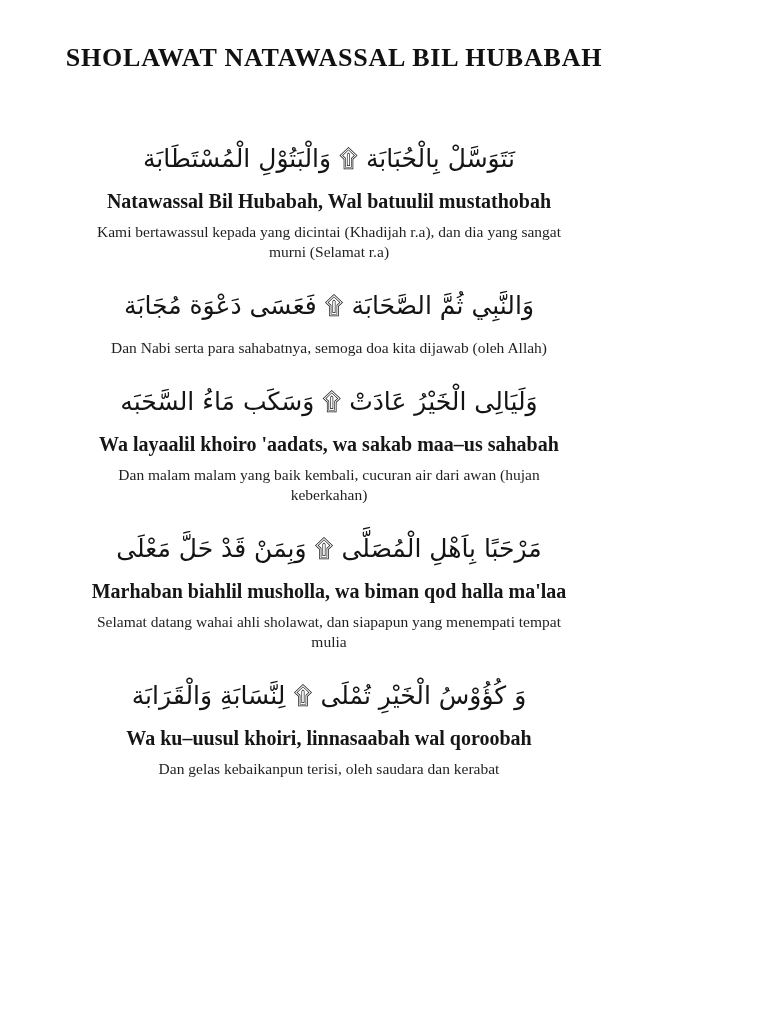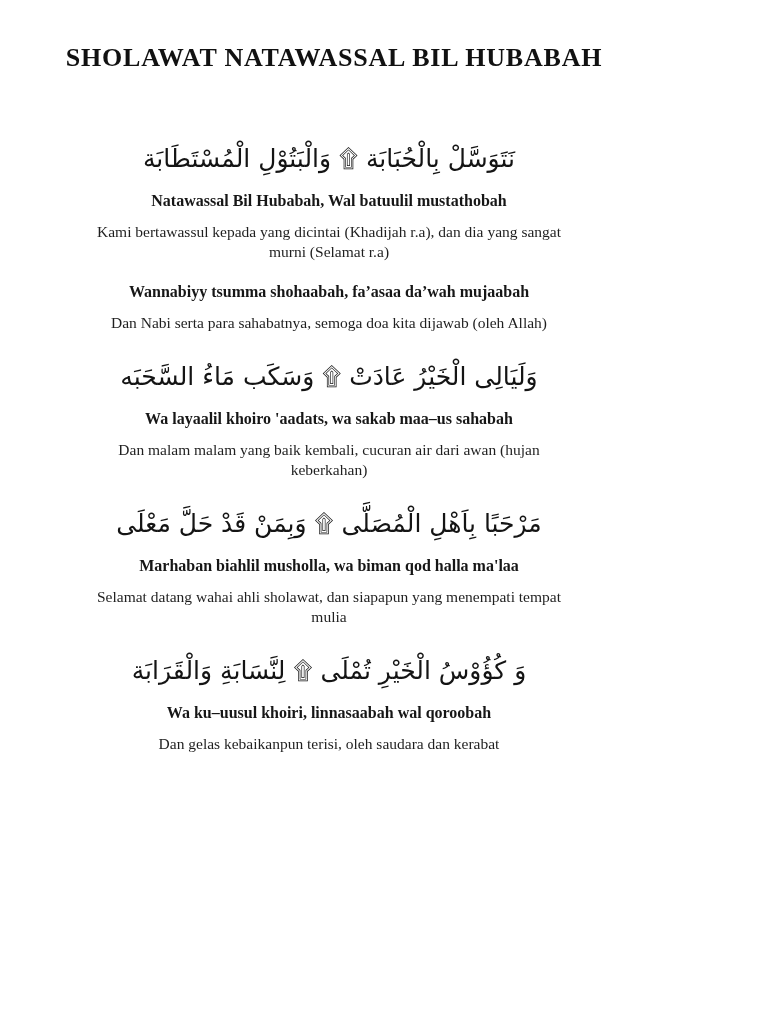--- a/index.html
+++ b/index.html
@@ -38,21 +38,21 @@
     unicode-bidi: embed;
     font-family: "DejaVu Sans", "DejaVu Serif", sans-serif;
     font-size: 25px;
     font-weight: normal;
     line-height: 48px;
     color: #141414;
     white-space: nowrap;
   }
   .translit {
     margin: 0 0 11px 0;
-    font-size: 16px;
+    font-size: 20px;
     font-weight: bold;
     line-height: 20px;
     color: #161616;
   }
   .translation {
     margin: 0 0 20px 0;
     font-size: 15.5px;
     font-weight: normal;
     line-height: 20px;
     color: #1f1f1f;
@@ -65,21 +65,21 @@
   <h1 class="doc-title">SHOLAWAT NATAWASSAL BIL HUBABAH</h1>
 
   <div class="verses" id="verses">
   <section class="verse">
     <p class="arabic" dir="rtl">نَتَوَسَّلْ بِالْحُبَابَة ۩ وَالْبَتُوْلِ الْمُسْتَطَابَة</p>
     <p class="translit">Natawassal Bil Hubabah, Wal batuulil mustathobah</p>
     <p class="translation">Kami bertawassul kepada yang dicintai (Khadijah r.a), dan dia yang sangat murni (Selamat r.a)</p>
   </section>
 
   <section class="verse">
-    <p class="translit">Wannabiyy tsumma shohaabah, fa’asaa da’wah mujaabah</p>
+    <p class="arabic" dir="rtl">وَالنَّبِي ثُمَّ الصَّحَابَة ۩ فَعَسَى دَعْوَة مُجَابَة</p>
     <p class="translation">Dan Nabi serta para sahabatnya, semoga doa kita dijawab (oleh Allah)</p>
   </section>
 
 
   <section class="verse">
     <p class="arabic" dir="rtl">وَلَيَالِى الْخَيْرُ عَادَتْ ۩ وَسَكَب مَاءُ السَّحَبَه</p>
     <p class="translit">Wa layaalil khoiro 'aadats, wa sakab maa–us sahabah</p>
     <p class="translation">Dan malam malam yang baik kembali, cucuran air dari awan (hujan keberkahan)</p>
   </section>
 

